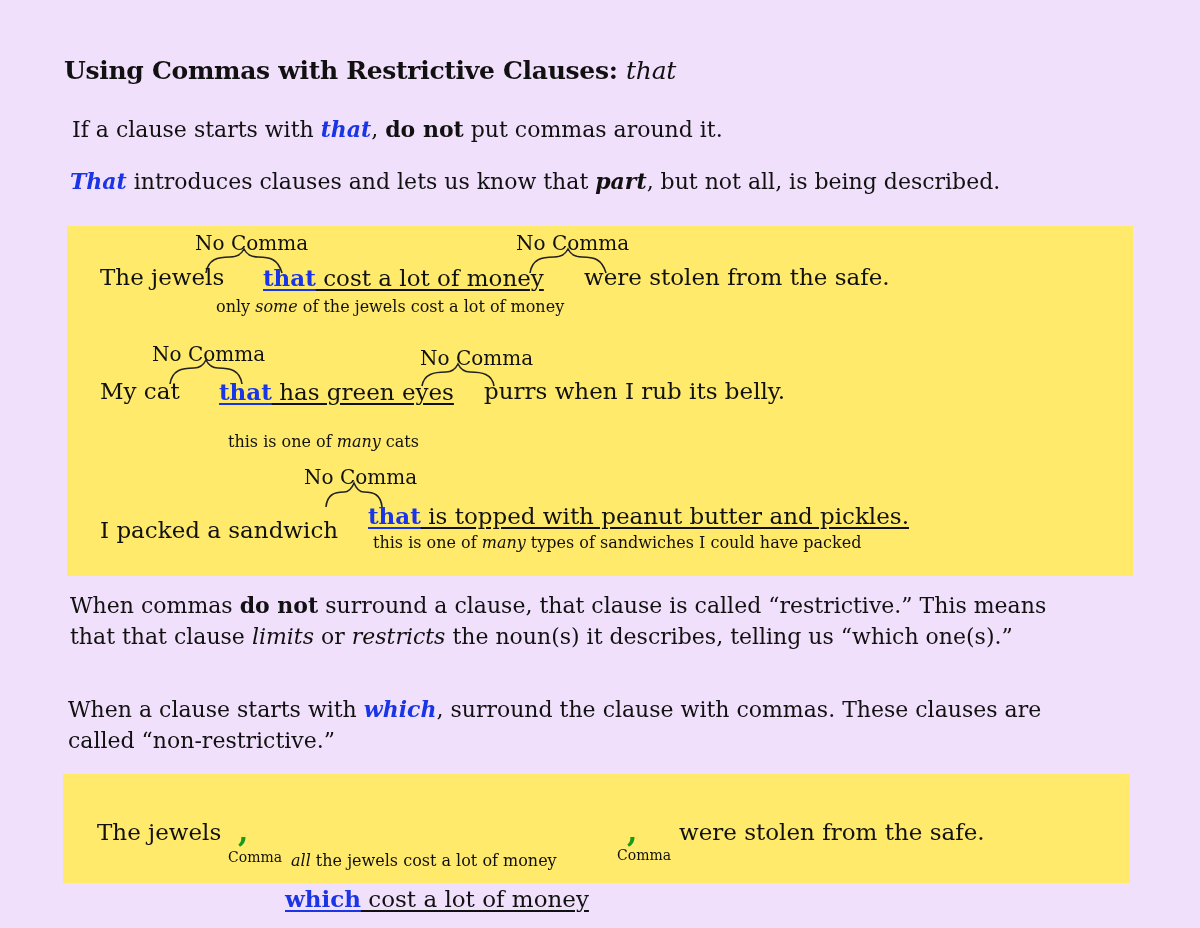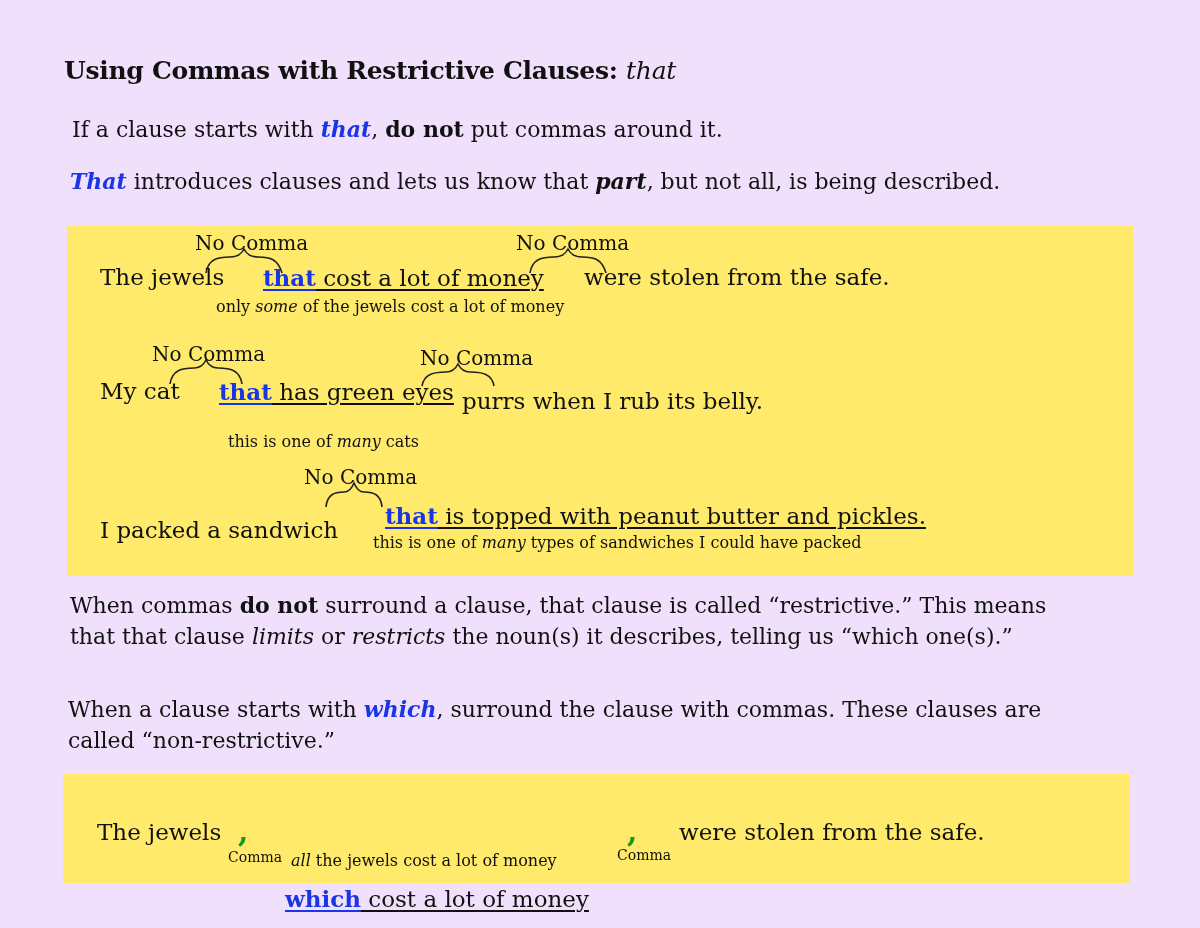--- a/index.html
+++ b/index.html
@@ -72,32 +72,32 @@
   </svg>
 <div class="abs nocomma" style="left:420px; top:346px;">No Comma</div>
 <svg class="brace" style="left:420px; top:362px;" width="76" height="26">
     <path d="M2 24 C4 12, 14 10, 26 10 C32 10, 36 6, 38 2 C40 6, 44 10, 50 10 C62 10, 72 12, 74 24" fill="none" stroke="#222" stroke-width="1.6"></path>
   </svg>
 
 <div class="abs sent" style="left:100px; top:378px;">My cat</div>
 <div class="abs sent clause" style="left:219px; top:378px;">
   <span class="thatlink">that</span><span> has green eyes</span>
 </div>
-<div class="abs sent" style="left:462px; top:378px;margin-top:10px;">purrs when I rub its belly.</div>
+<div class="abs sent" style="left:484px; top:378px;">purrs when I rub its belly.</div>
 <div class="abs note" style="left:228px; top:432px;">
   <span>this is one of </span><span class="i">many</span><span> cats</span>
 </div>
 
 <div class="abs nocomma" style="left:304px; top:465px;">No Comma</div>
 <svg class="brace" style="left:324px; top:481px;" width="60" height="28">
     <path d="M2 26 C3 14, 10 11, 20 11 C25 11, 28 7, 30 2 C32 7, 35 11, 40 11 C50 11, 57 14, 58 26" fill="none" stroke="#222" stroke-width="1.6"></path>
   </svg>
 
 <div class="abs sent" style="left:100px; top:502px;margin-top:15px;">I packed a sandwich</div>
-<div class="abs sent clause" style="left:385px; top:502px;text-align:right;">
+<div class="abs sent clause" style="left:368px; top:502px;text-align:right;">
   <span class="thatlink">that</span><span> is topped with peanut butter and pickles.</span>
 </div>
 <div class="abs note" style="left:373px; top:533px;">
   <span>this is one of </span><span class="i">many</span><span> types of sandwiches I could have packed</span>
 </div>
 
 <div class="abs p" style="left:70px; top:592px;">
   <span>When commas </span><span class="b">do not</span><span> surround a clause, that clause is called “restrictive.” This means</span>
 </div>
 <div class="abs p" style="left:70px; top:624px;">

